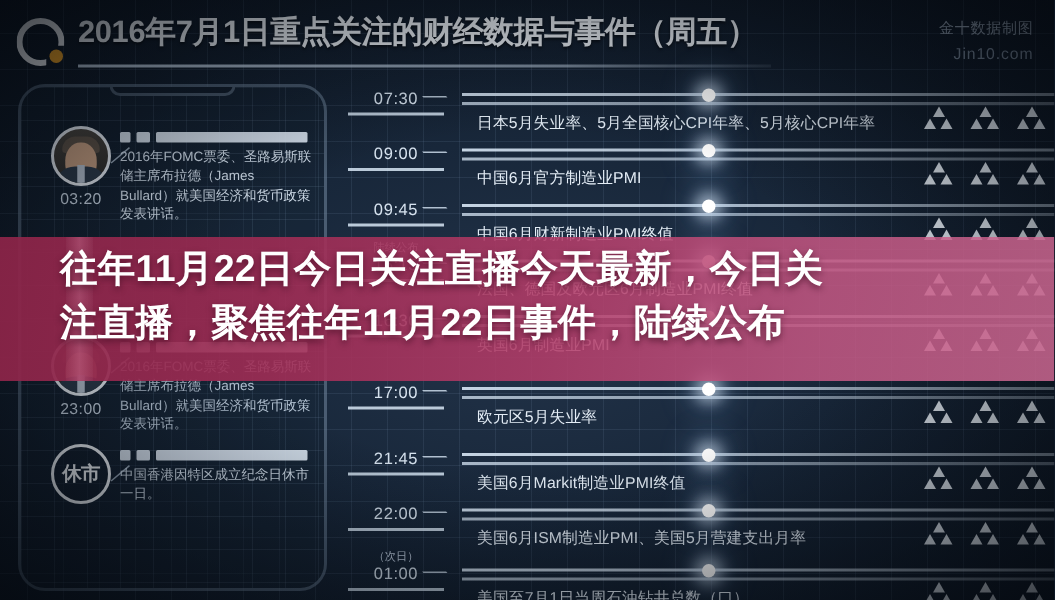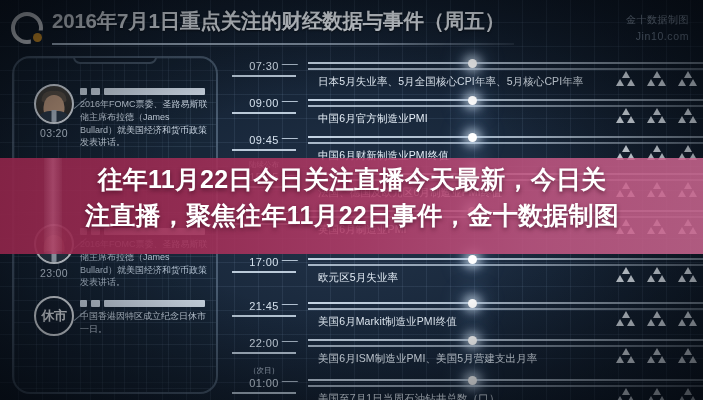--- a/index.html
+++ b/index.html
@@ -237,21 +237,20 @@
   .overlay .sheen {
     position: absolute; left: 44px; top: 0; width: 18px; height: 100%;
     background: linear-gradient(to right, rgba(255,255,255,.03), rgba(255,180,210,.22), rgba(255,255,255,.03));
   }
   .overlay-text {
     position: absolute; left: 40px; top: 162px; width: 624px;
     font-size: 25px; font-weight: bold; line-height: 1.42;
     color: #ffffff;
     text-shadow: 0 2px 4px rgba(60,10,30,.65);
     letter-spacing: .2px;
-    text-align: center;
   }
 </style>
 </head>
 <body>
 
 <div id="stage">
 
   <div class="grid-bg"></div>
 
   <div class="header">
@@ -582,16 +581,16 @@
 
   </div>
 
   <div class="vignette"></div>
 
   <div class="overlay">
     <div class="sheen"></div>
   </div>
   <div class="overlay-text">
     <div>往年11月22日今日关注直播今天最新，今日关</div>
-    <div>注直播，聚焦往年11月22日事件，金十数据制图</div>
+    <div>注直播，聚焦往年11月22日事件，陆续公布</div>
   </div>
 
 </div>
 
 </body></html>

